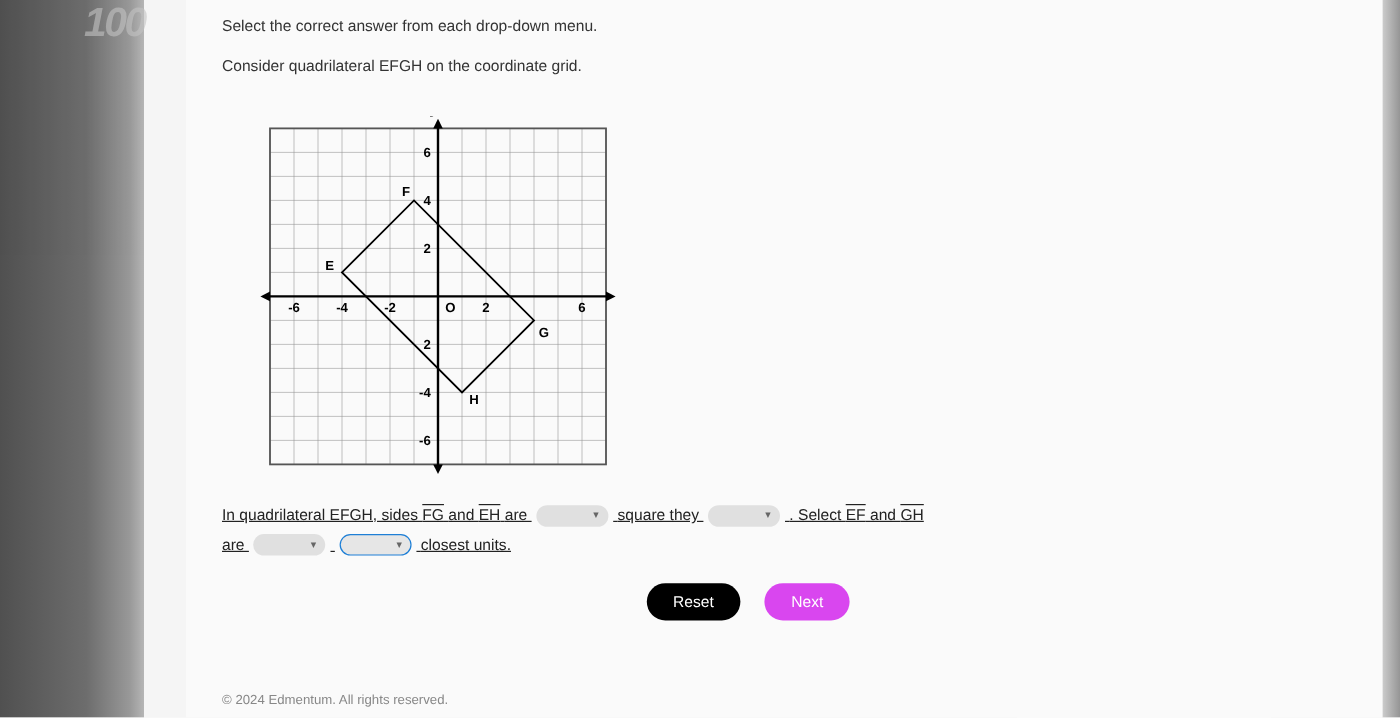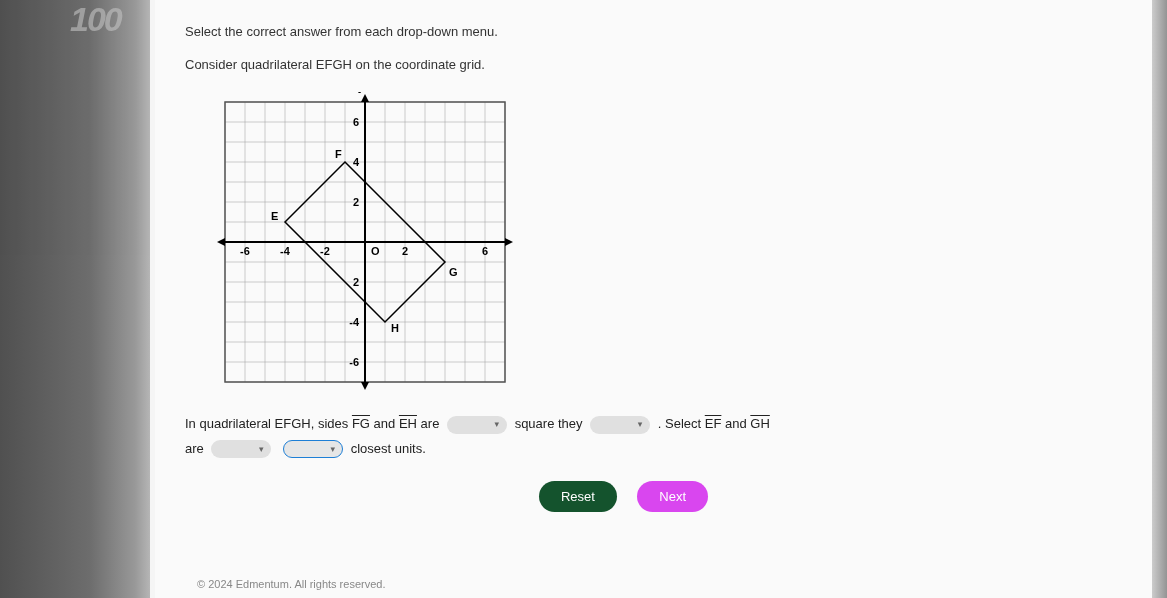--- a/index.html
+++ b/index.html
@@ -7,56 +7,56 @@
       font-family: Arial, sans-serif;
       background: #f5f5f5;
       width: 1167px;
       height: 598px;
       position: relative;
       overflow: hidden;
     }
     .left-edge {
       position: absolute;
       left: 0; top: 0; bottom: 0;
-      width: 150px;
+      width: 120px;
       background: linear-gradient(90deg, #333 0%, #444 30%, #555 60%, #888 90%, #aaa 100%);
       opacity: 0.85;
     }
     .header-banner {
       position: absolute;
       left: 70px; top: 0;
       font-size: 34px;
       font-weight: bold;
       color: #bbb;
       letter-spacing: -2px;
       font-style: italic;
       opacity: 0.6;
     }
     .content {
       position: absolute;
       left: 155px; right: 15px; top: 0; bottom: 0;
       background: #fafafa;
-      padding: 24px 30px 10px 30px;
+      padding: 14px 30px 10px 30px;
     }
     .instruction { font-size: 13px; color: #333; margin-bottom: 18px; }
-    .consider { font-size: 13px; color: #333; margin-bottom: 20px; }
+    .consider { font-size: 13px; color: #333; margin-bottom: 35px; }
     .chart-wrap {
       margin-left: 30px;
       margin-bottom: 20px;
     }
     svg.grid { display: block; }
     .grid-line { stroke: #999; stroke-width: 0.5; }
     .axis-line { stroke: #000; stroke-width: 2; }
     .border-line { stroke: #555; stroke-width: 1.5; }
     .shape { fill: none; stroke: #000; stroke-width: 1.5; }
     .tick-label { font-size: 11px; font-weight: bold; fill: #000; }
     .axis-label { font-size: 12px; font-weight: bold; fill: #000; }
     .pt-label { font-size: 11px; font-weight: bold; fill: #000; }
     .arrow { fill: #000; }
-    .question-text { font-size: 13px; color: #222; line-height: 1.9; }
+    .question-text { font-size: 13px; color: #222; line-height: 1.9; text-decoration: underline; }
     .overline { text-decoration: overline; }
     .dropdown {
       display: inline-flex;
       align-items: center;
       background: #e0e0e0;
       border-radius: 12px;
       padding: 2px 8px 2px 14px;
       margin: 0 4px;
       min-width: 60px;
       height: 18px;
@@ -79,28 +79,27 @@
       display: inline-block;
       padding: 8px 22px;
       border-radius: 20px;
       font-size: 13px;
       color: #fff;
       margin: 0 8px;
       cursor: pointer;
       font-weight: 500;
       border: none;
     }
-    .btn-reset { background: #14532d; }
+    .btn-reset { background: #000000; }
     .btn-next { background: #d946ef; }
     .footer {
       position: absolute;
       bottom: 8px; left: 30px;
       font-size: 11px;
       color: #888;
-      margin-left: 12px;
     }
     .right-edge {
       position: absolute;
       right: 0; top: 0; bottom: 0;
       width: 15px;
       background: linear-gradient(90deg, #aaa 0%, #444 100%);
       opacity: 0.55;
     }
   </style>
 </head>

